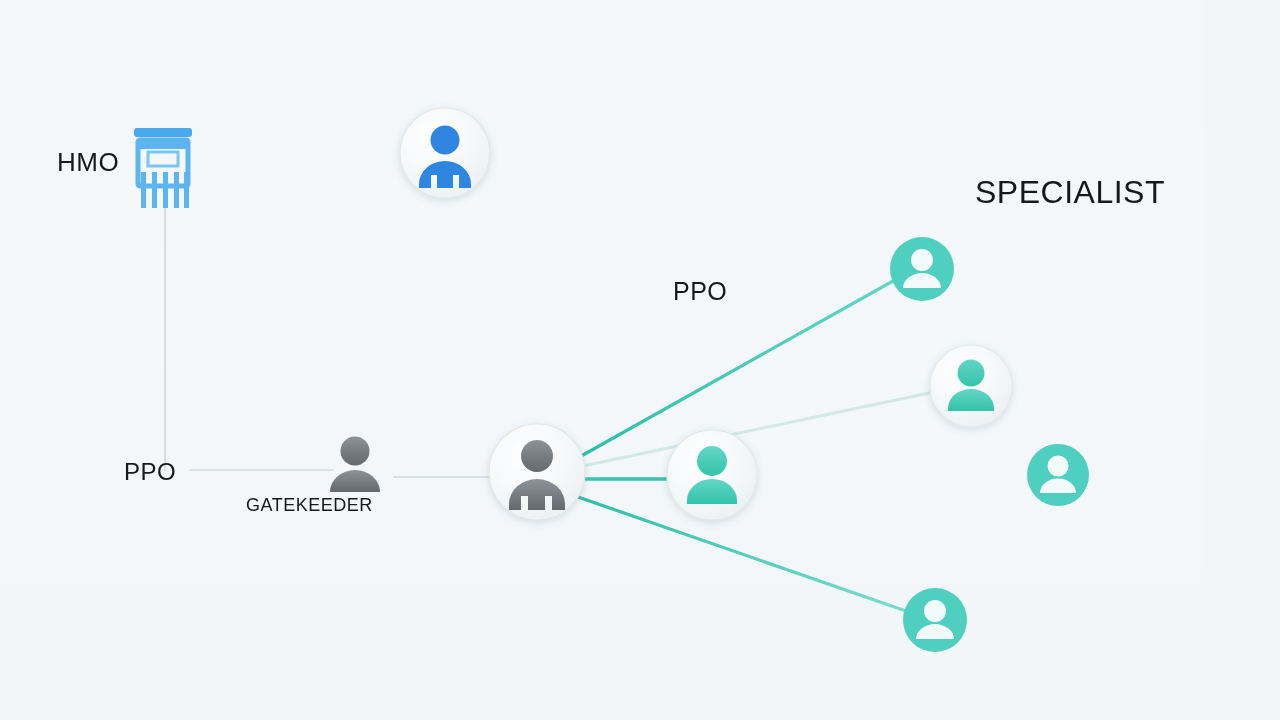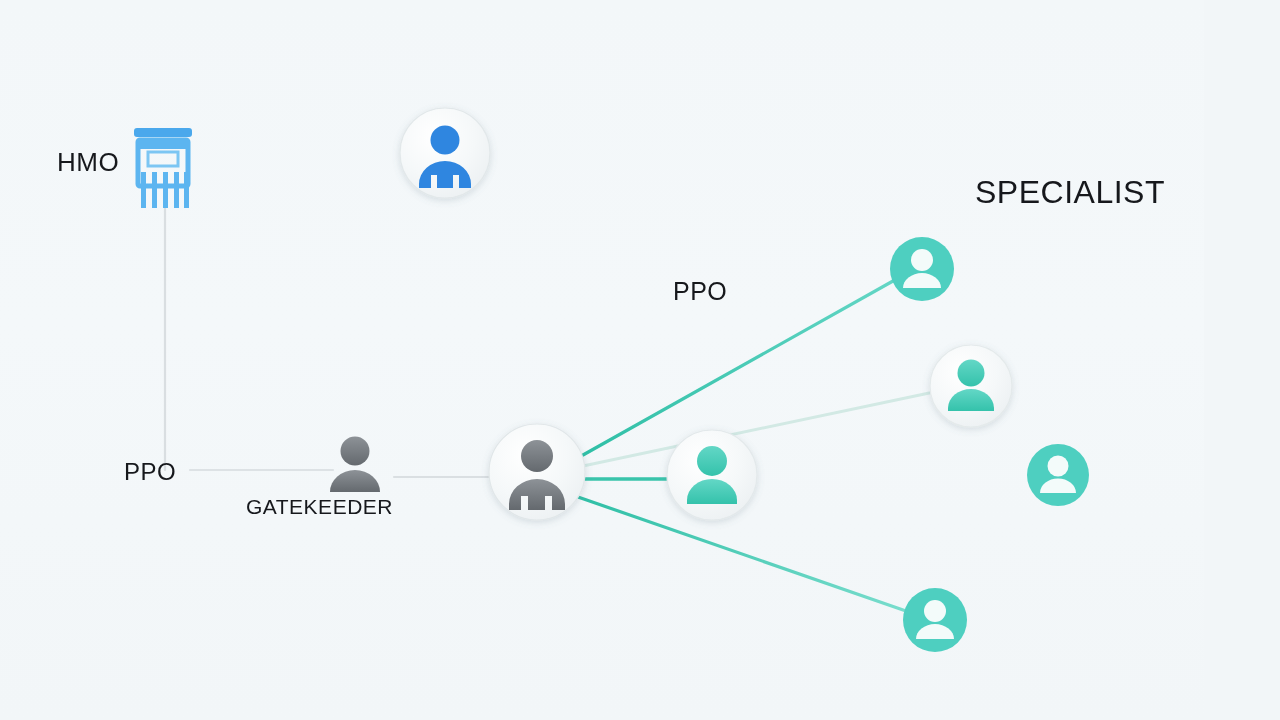--- a/index.html
+++ b/index.html
@@ -27,21 +27,21 @@
     position: absolute;
     color: #16181c;
     letter-spacing: 0.5px;
     white-space: nowrap;
     font-weight: 400;
   }
   .label-hmo    { left: 57px;  top: 147px; font-size: 26px; }
   .label-spec   { left: 975px; top: 174px; font-size: 32px; }
   .label-ppo-mid{ left: 673px; top: 277px; font-size: 25px; }
   .label-ppo-lf { left: 124px; top: 458px; font-size: 24px; }
-  .label-gate   { left: 246px; top: 495px; font-size: 21px; }
+  .label-gate   { left: 246px; top: 495px; font-size: 18px; }
 
   svg { display: block; overflow: visible; }
 </style>
 </head>
 <body>
 
 <div class="canvas">
 
   <svg class="edges" viewBox="0 0 1280 720">
     <defs>

